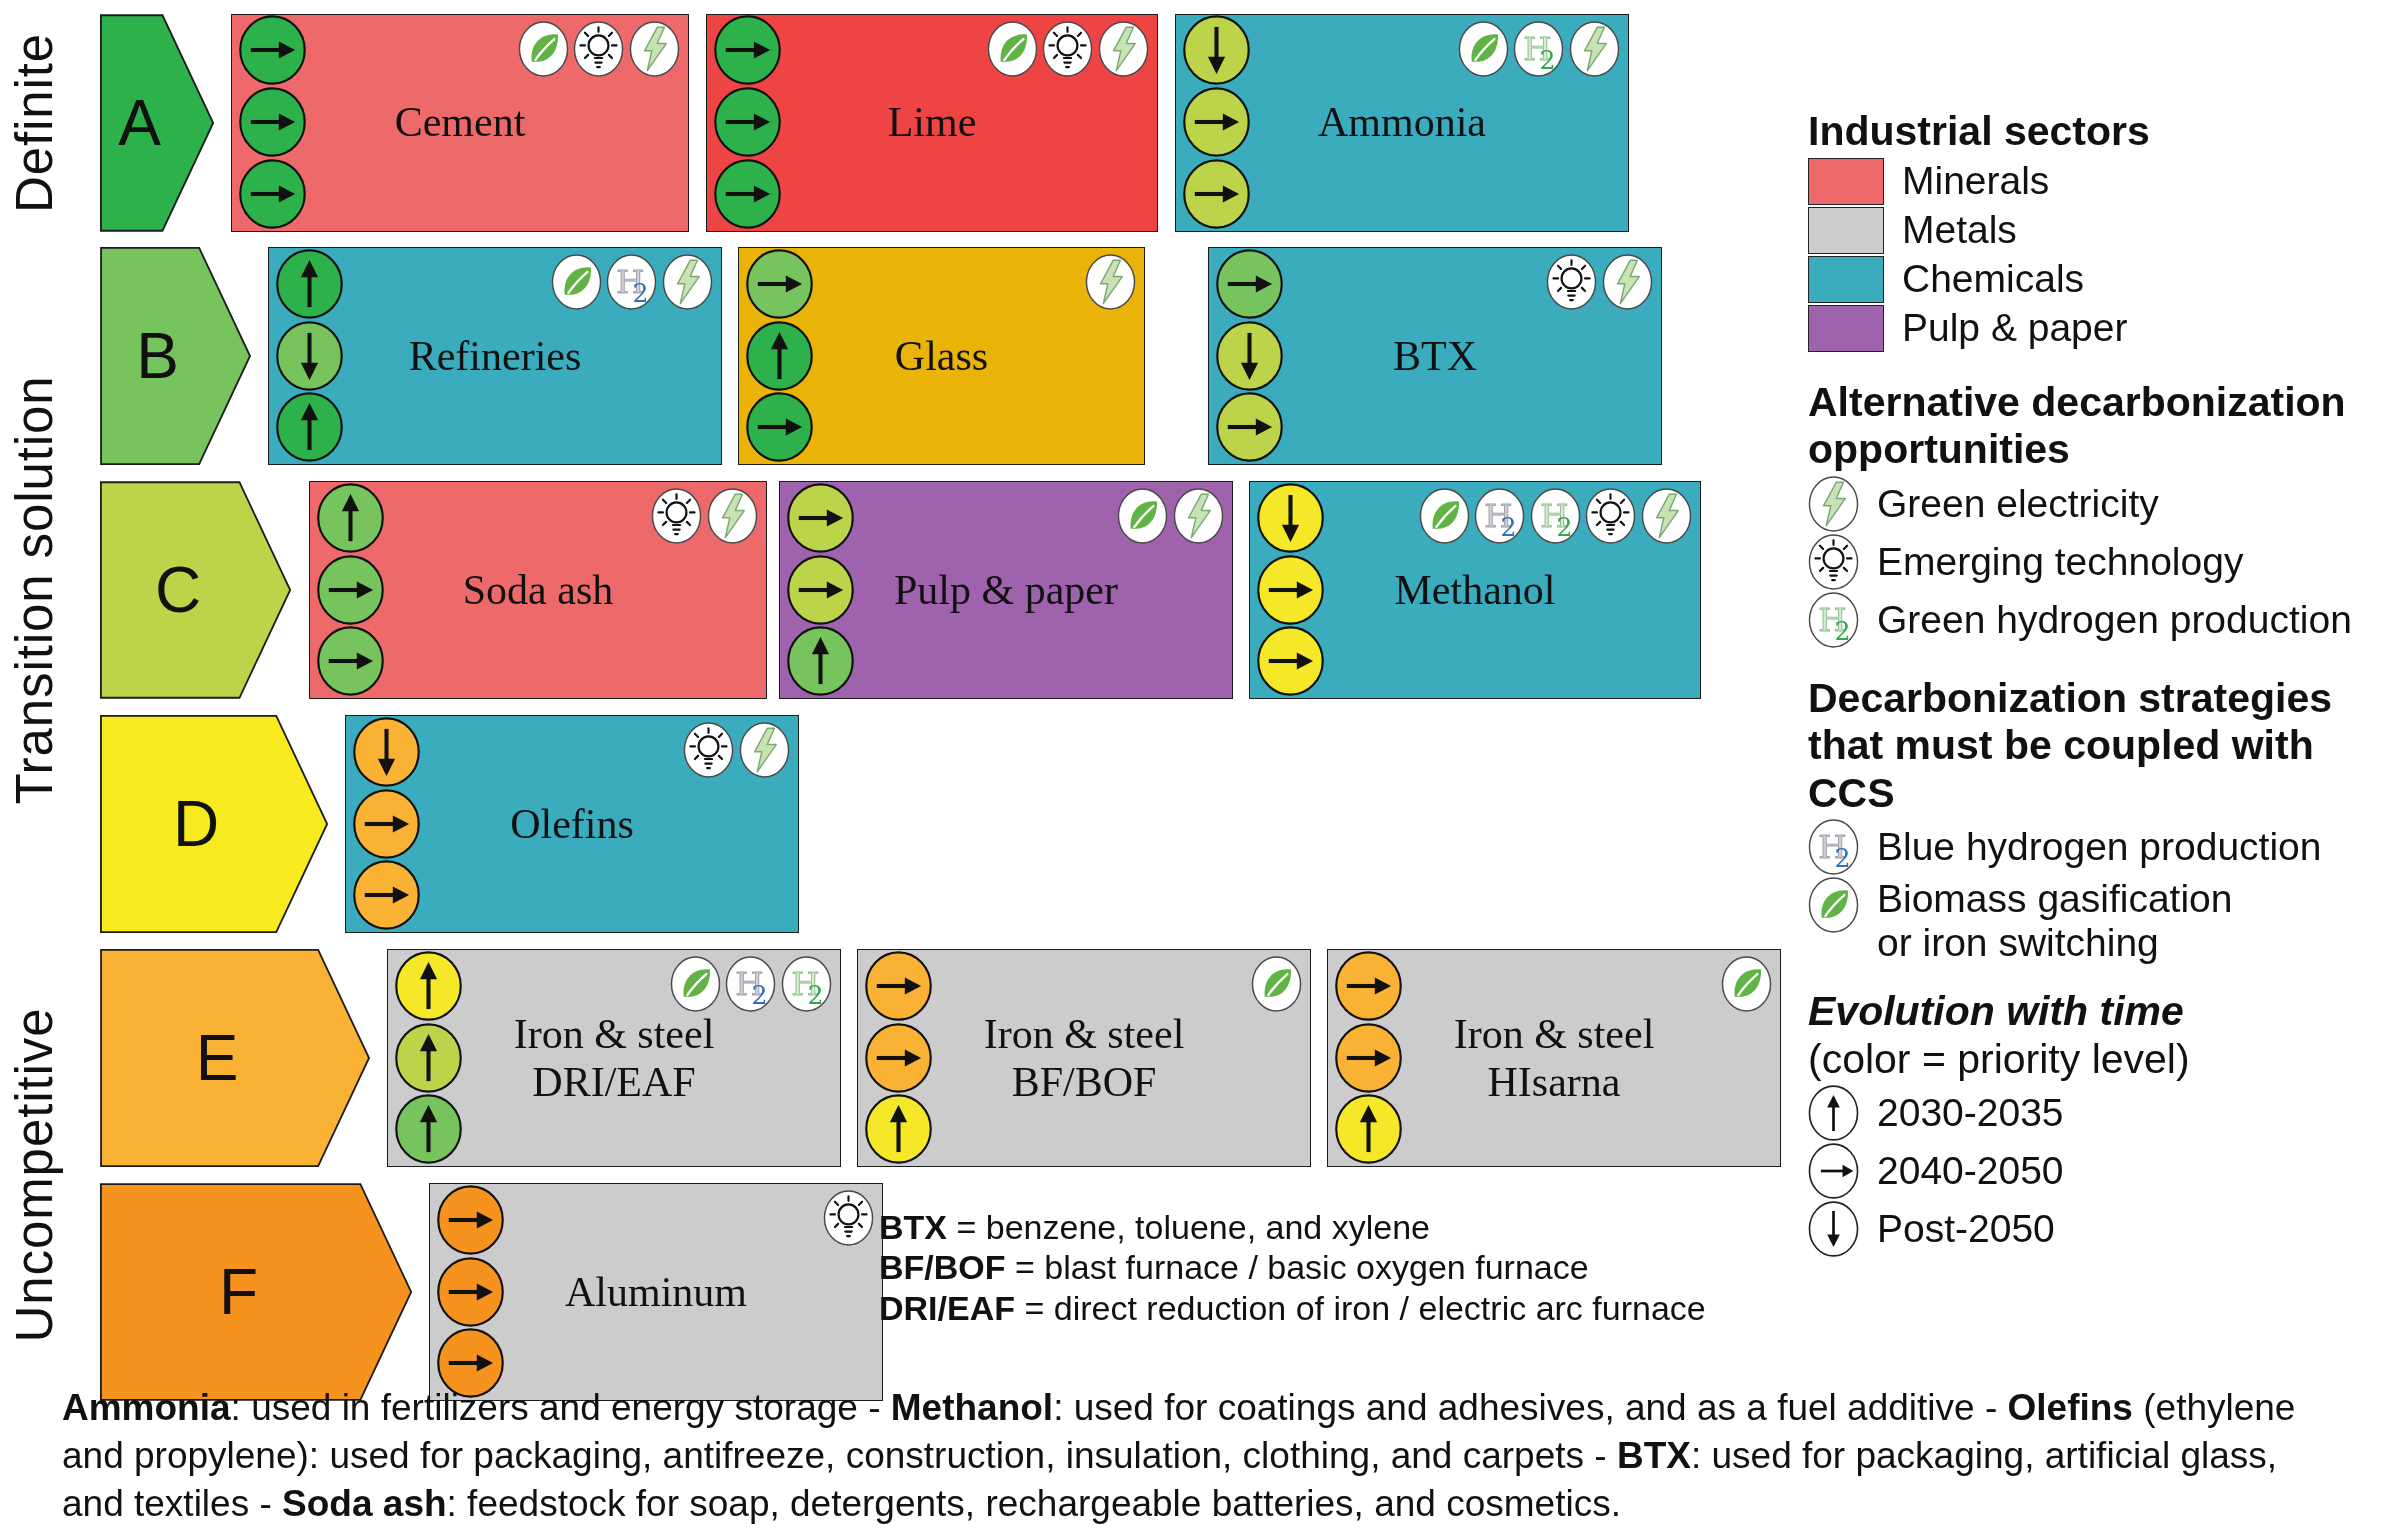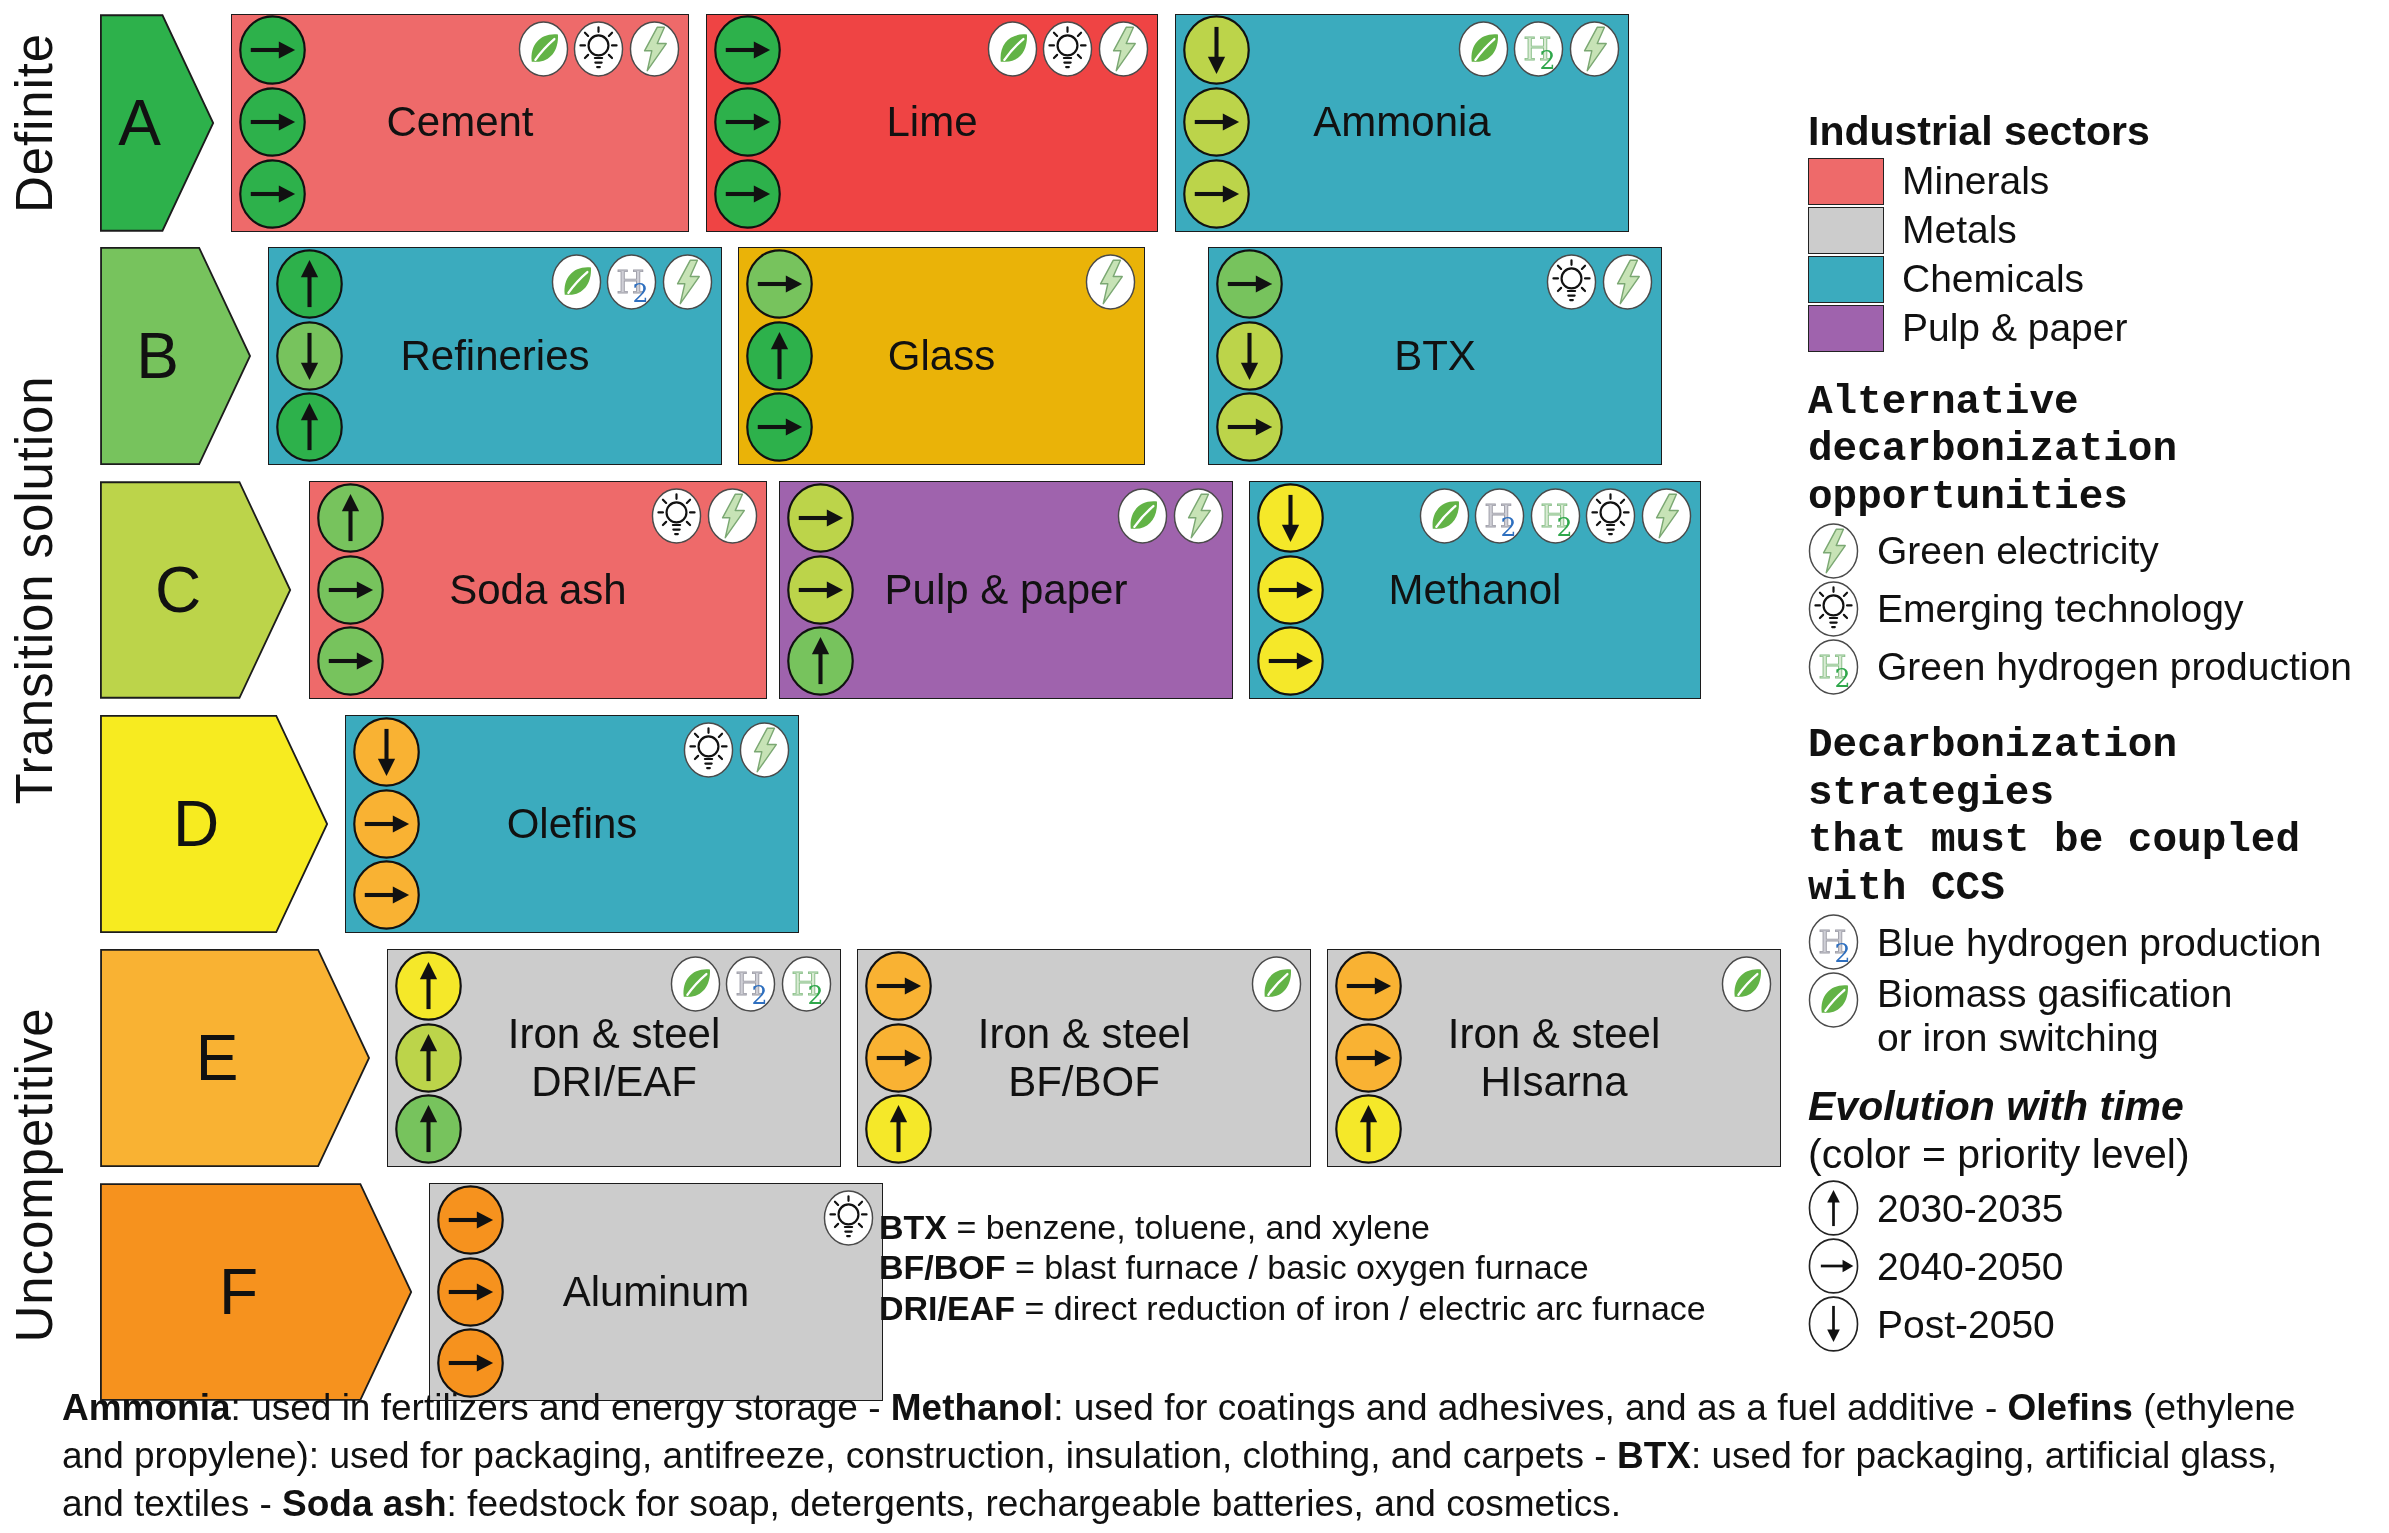--- a/index.html
+++ b/index.html
@@ -7,28 +7,28 @@
     font-family:"Liberation Sans",sans-serif;color:#111;overflow:hidden;}
   .vlabel{position:absolute;left:-329px;width:726px;height:64px;display:flex;
     align-items:center;justify-content:center;font-size:51px;letter-spacing:0.9px;
     transform:rotate(-90deg);}
   .chev{position:absolute;}
   .chev svg{position:absolute;left:0;top:0;}
   .chev-letter{position:absolute;left:0;top:0;height:100%;display:flex;
     align-items:center;justify-content:center;font-size:64px;}
   .box{position:absolute;height:218px;border:1.8px solid #1c1c1c;box-sizing:border-box;}
   .box-label{position:absolute;inset:0;display:flex;flex-direction:column;
-    align-items:center;justify-content:center;font-size:42px;line-height:1.15;text-align:left;}
+    align-items:center;justify-content:center;font-size:42px;line-height:1.15;text-align:left;font-family:Liberation Serif, serif;}
   .circol{position:absolute;left:7.3px;top:0.9px;display:flex;flex-direction:column;gap:1.8px;}
   .iconrow{position:absolute;top:6.4px;right:8.2px;display:flex;gap:4.5px;}
   .icn{display:block;line-height:0;}
   .legend{position:absolute;left:1808px;top:78px;width:581px;}
   .leg-title{font-size:41px;font-weight:bold;line-height:1.16;margin-top:30px;}
   .leg-sub{font-size:41px;line-height:1.16;}
-  .mt1{margin-top:27px;font-family:Liberation Mono, monospace;}
+  .mt1{margin-top:27px;}
   .mt2{margin-top:23.6px;font-style:italic;}
   .leg-item{display:flex;align-items:center;gap:18px;margin-top:2px;}
   .leg-item.top{align-items:flex-start;}
   .swatch{width:76px;height:47px;border:1.8px solid #222;box-sizing:border-box;flex:0 0 auto;}
   .leg-label{font-size:39px;line-height:1.12;white-space:pre-line;}
   .defs{position:absolute;left:879px;top:1207px;font-size:34px;line-height:1.19;}
   .footnote{position:absolute;left:62px;top:1384px;width:2270px;font-size:37px;line-height:1.3;}
   b{font-weight:bold;}
 </style>
 </head>

